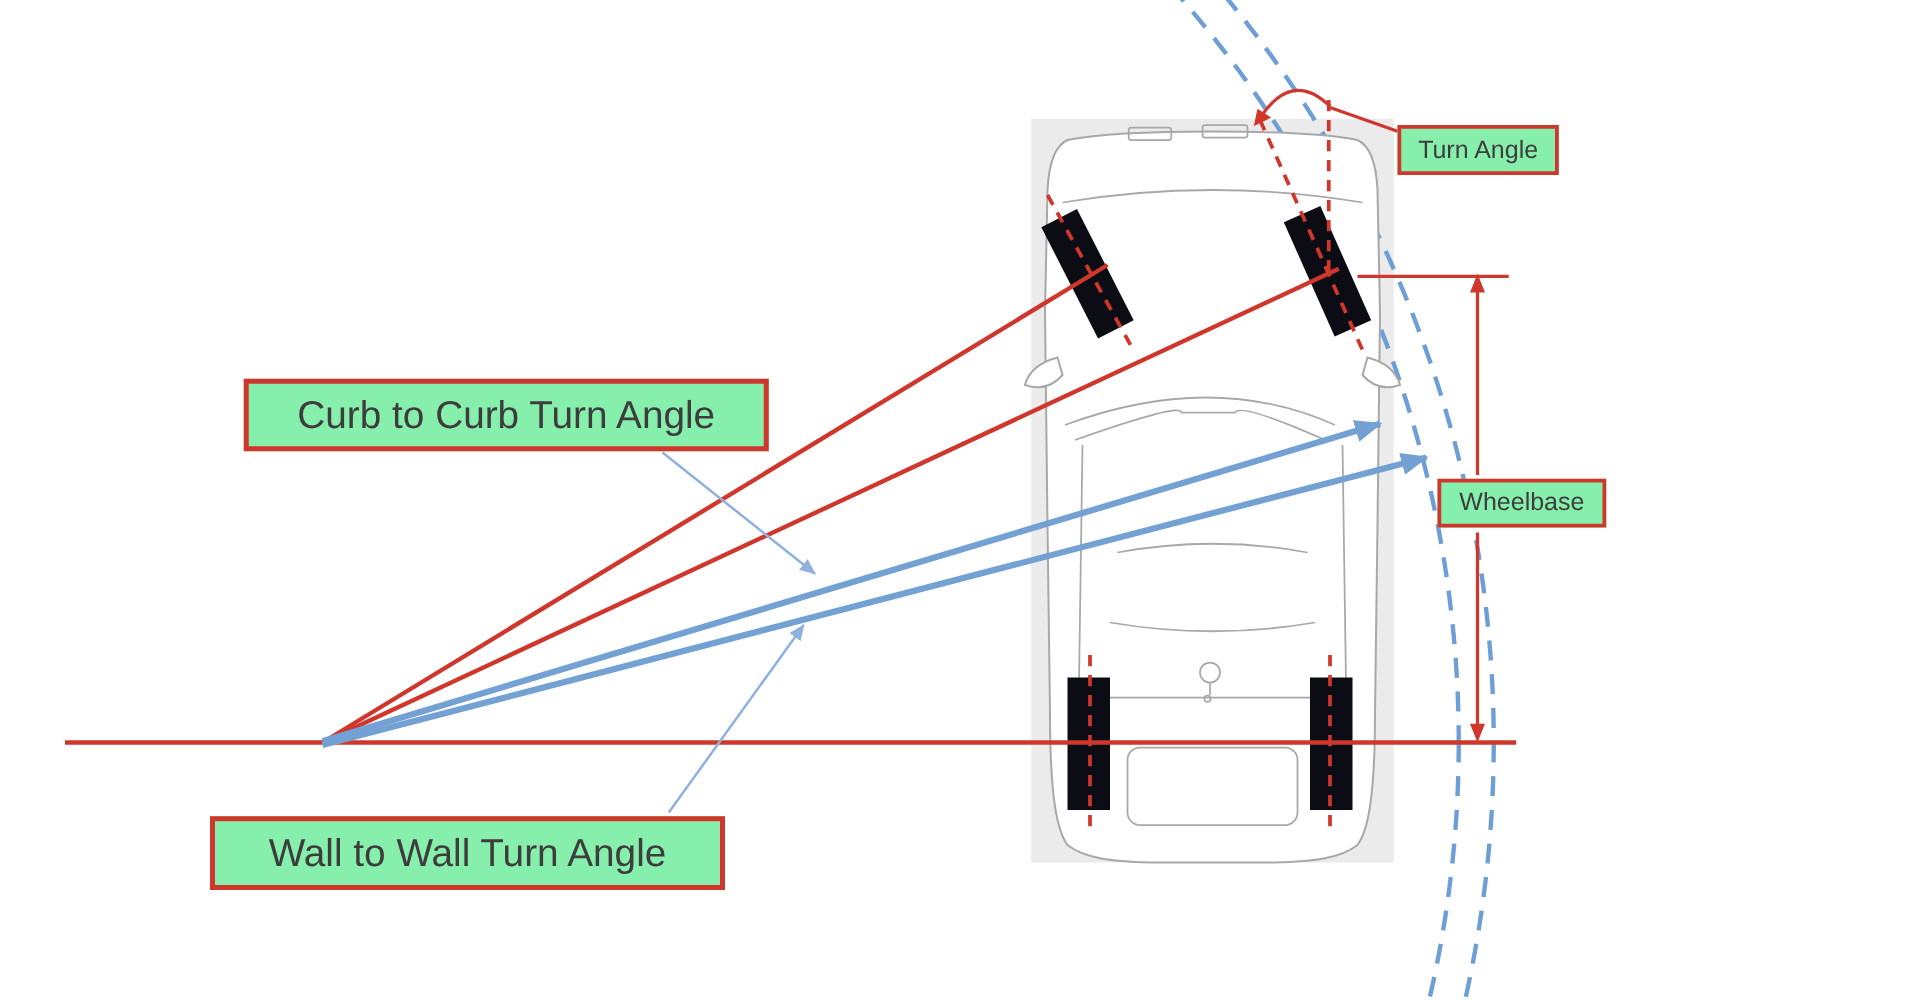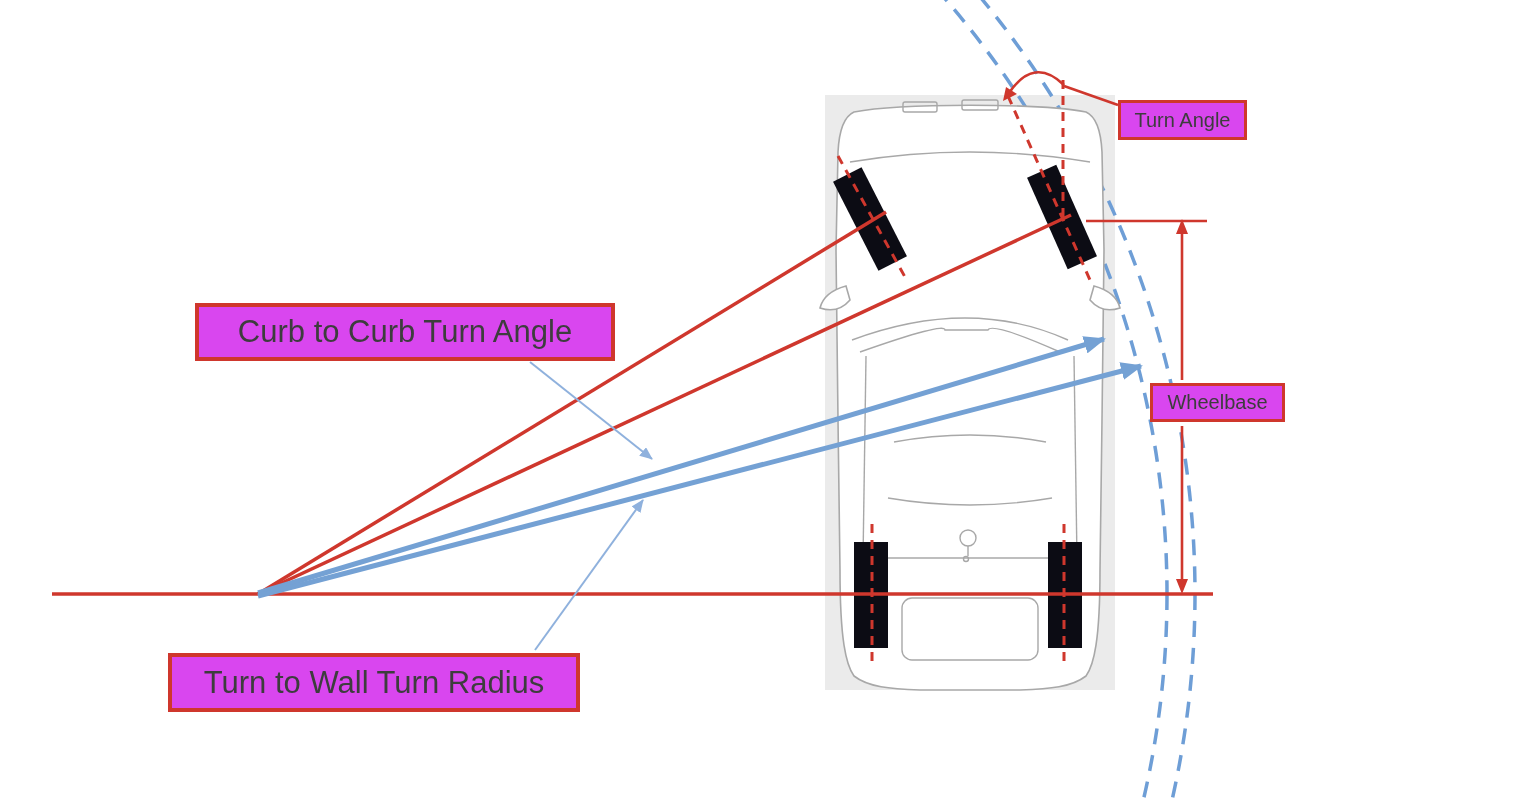--- a/index.html
+++ b/index.html
@@ -28,21 +28,21 @@
   .red-thin{fill:none;stroke:var(--accent-red);stroke-width:2.6;}
   .red-fill{fill:var(--accent-red);}
   .blue-arrow{fill:none;stroke:var(--arrow-blue);stroke-width:5;}
   .blue-arrow-head{fill:var(--arrow-blue);}
   .blue-leader{fill:none;stroke:var(--leader-blue);stroke-width:2;}
   .blue-leader-head{fill:var(--leader-blue);}
 
   
   .callout{
     position:absolute;
-    background:#d946ef;
+    background:#86efac;
     border:4px solid var(--accent-red);
     color:var(--text-color);
     display:flex;align-items:center;justify-content:center;
     font-size:31px;
     white-space:nowrap;
   }
   .callout.small{border-width:3px;font-size:20px;}
   #curb-box{left:195px;top:303px;width:420px;height:58px;}
   #wall-box{left:168px;top:653px;width:412px;height:59px;}
   #turn-angle-box{left:1118px;top:100px;width:129px;height:40px;}
@@ -157,21 +157,21 @@
       <path class="blue-leader" d="M 530,362 L 652,459" marker-end="url(#blueSmall)"></path>
       <path class="blue-leader" d="M 535,650 L 643,500" marker-end="url(#blueSmall)"></path>
     </g>
   </svg>
 
   <div class="callout" id="curb-box">
     <span>Curb to Curb Turn Angle</span>
   </div>
 
   <div class="callout" id="wall-box">
-    <span>Turn to Wall Turn Radius</span>
+    <span>Wall to Wall Turn Angle</span>
   </div>
 
   <div class="callout small" id="turn-angle-box">
     <span>Turn Angle</span>
   </div>
 
   <div class="callout small" id="wheelbase-box">
     <span>Wheelbase</span>
   </div>
 

